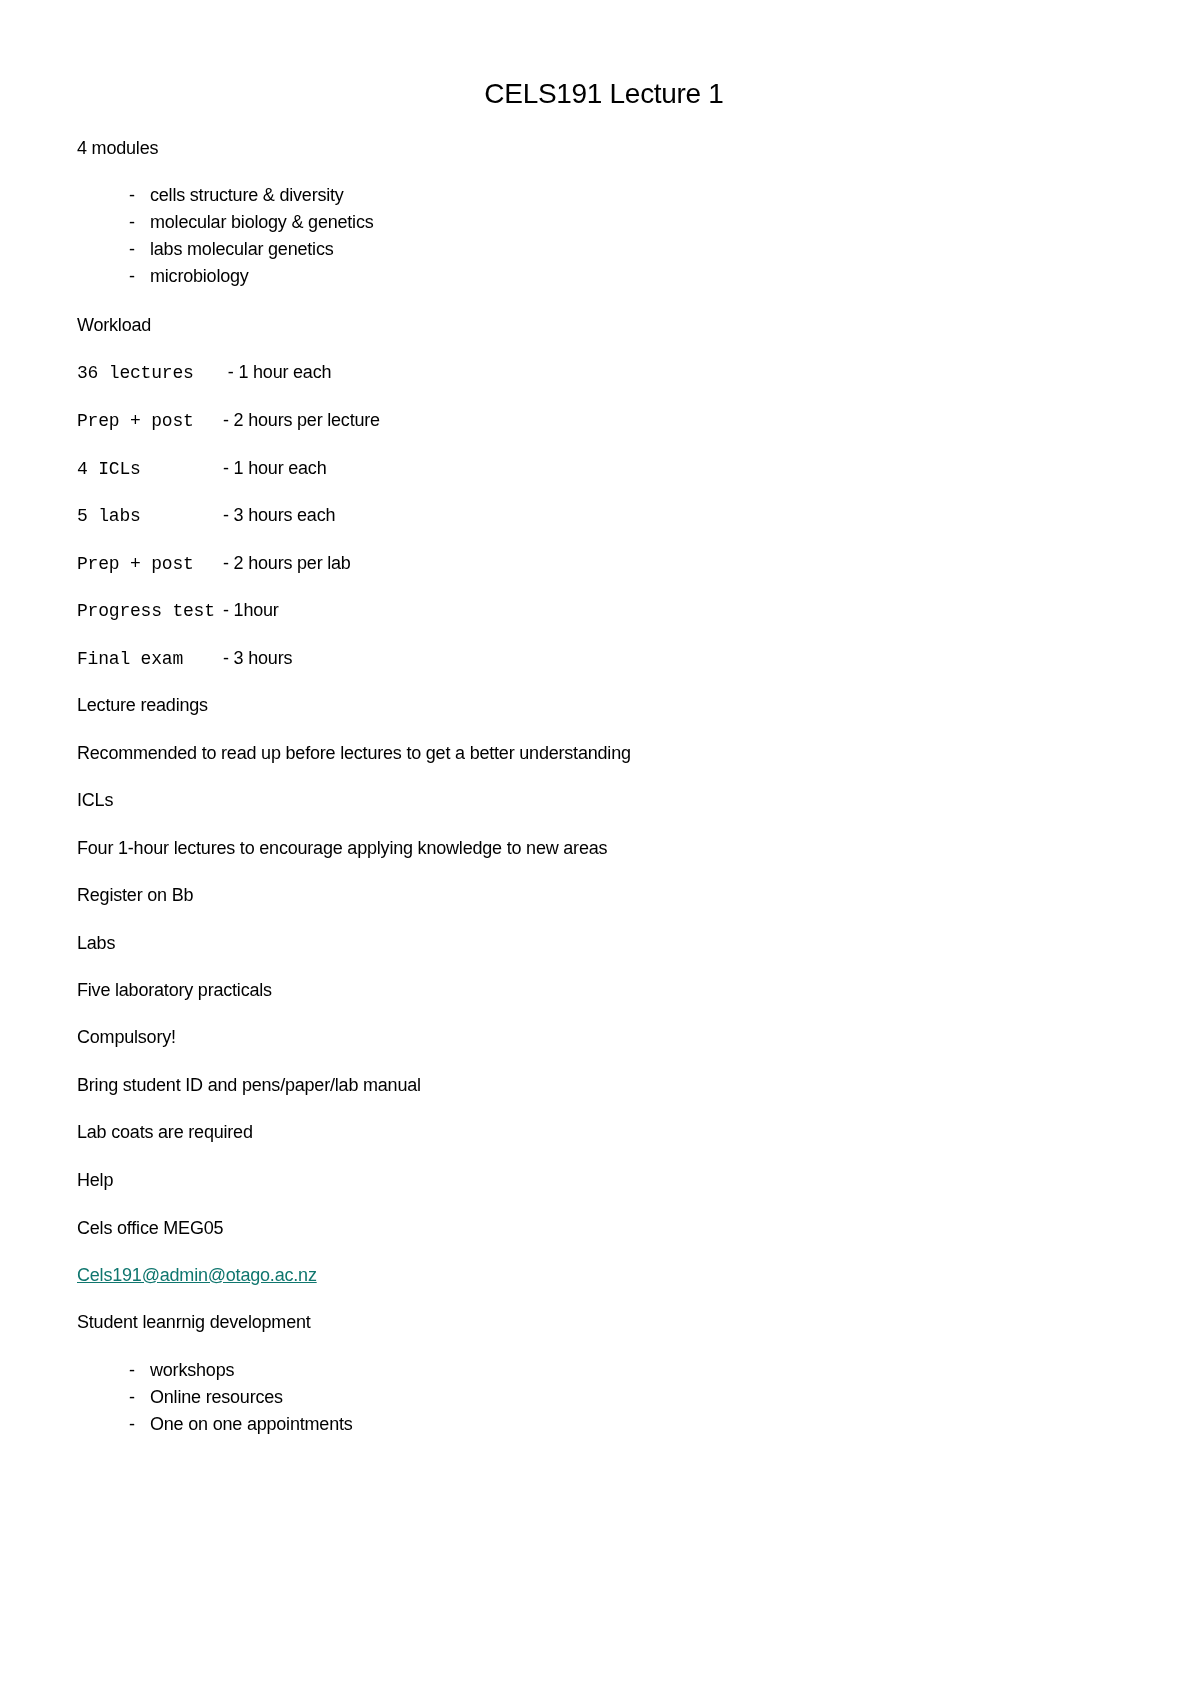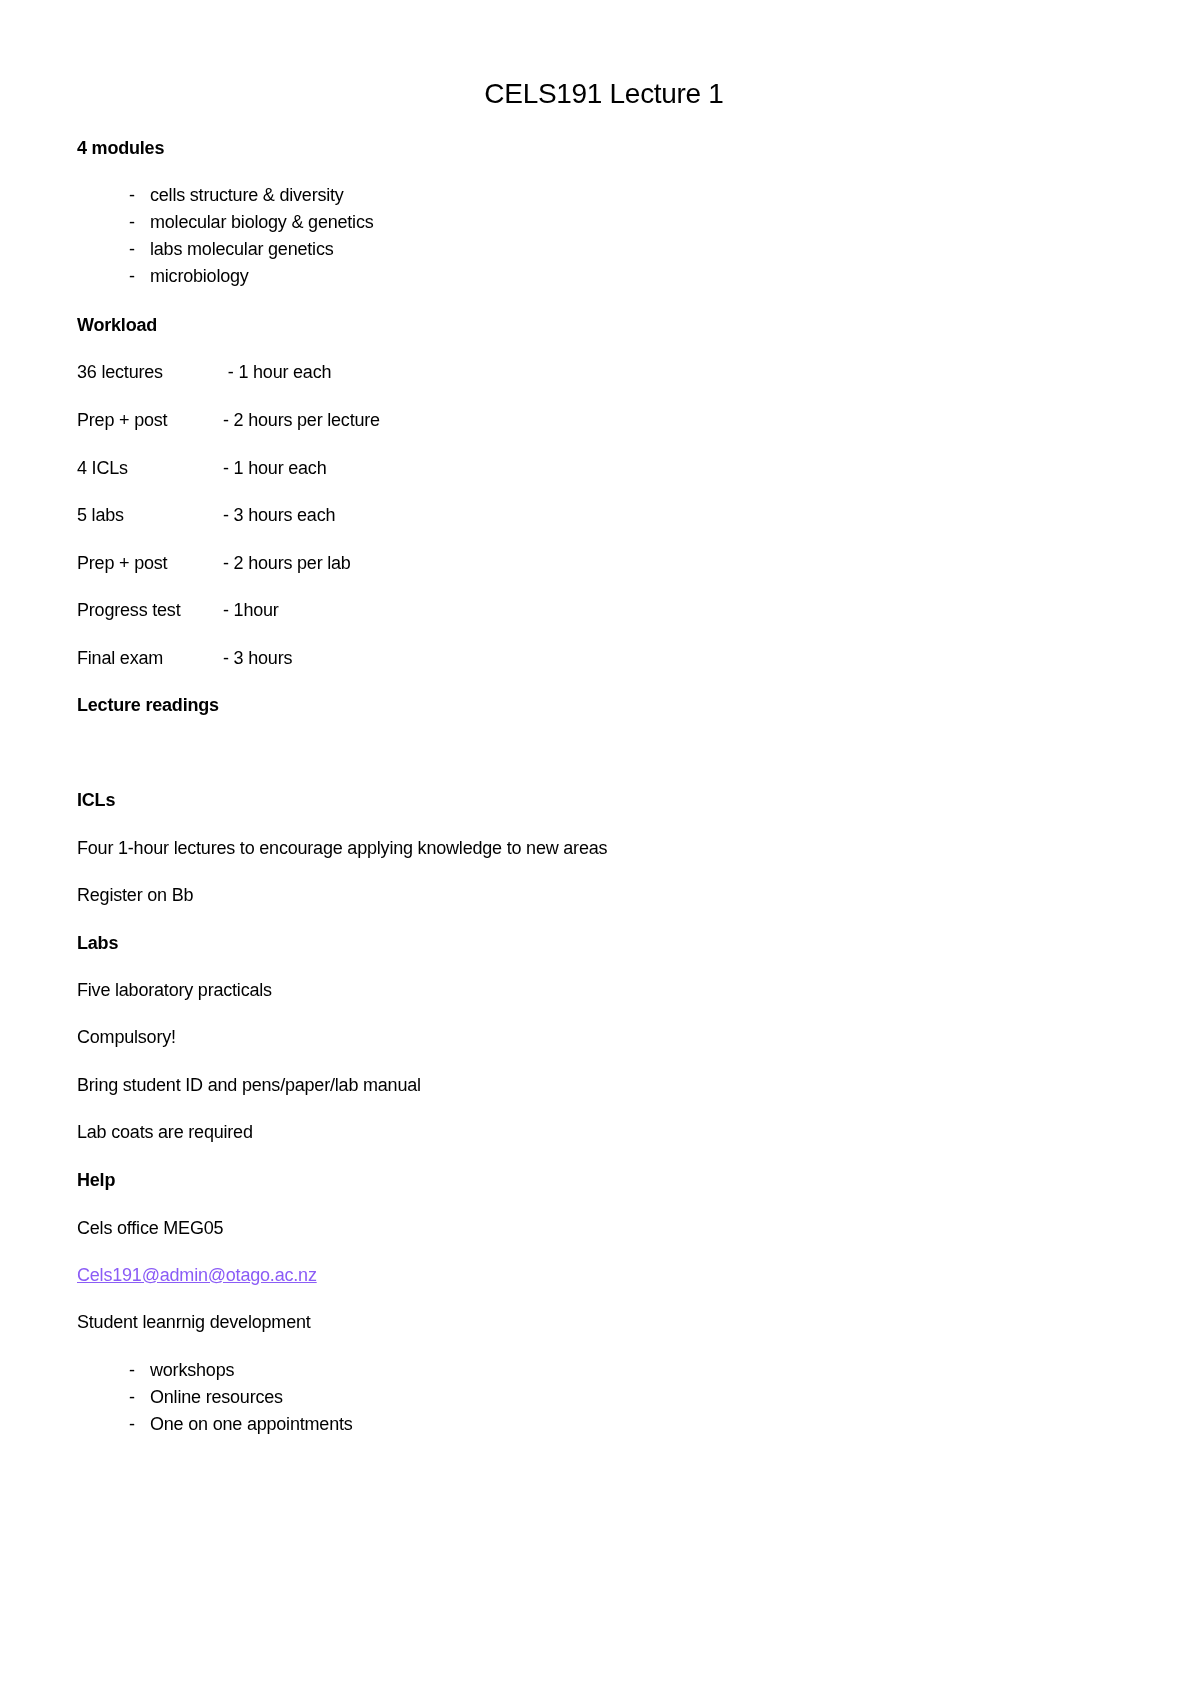--- a/index.html
+++ b/index.html
@@ -34,21 +34,21 @@
     }
     .line {
       position: absolute;
       left: 73px;
       font-size: 18px;
       line-height: 24px;
       white-space: nowrap;
       letter-spacing: -0.2px;
     }
     .heading {
-      font-weight: bold;
+      font-weight: normal;
     }
     .bullet {
       position: absolute;
       left: 110px;
       font-size: 18px;
       line-height: 24px;
       white-space: nowrap;
       letter-spacing: -0.2px;
       text-align: center;
     }
@@ -60,23 +60,24 @@
       position: absolute;
       left: 73px;
       font-size: 18px;
       line-height: 24px;
       white-space: nowrap;
       letter-spacing: -0.2px;
     }
     .row .label {
       display: inline-block;
       width: 146px;
+      font-family: Liberation Mono, monospace;
     }
     .link {
-      color: #8b5cf6;
+      color: #0f766e;
       text-decoration: underline;
       cursor: pointer;
     }
   </style>
 </head>
 <body>
 
 <div class="page">
 
   <div class="title">CELS191 Lecture 1</div>
@@ -114,20 +115,21 @@
     <span class="label">Prep + post</span><span>- 2 hours per lab</span>
   </div>
   <div class="row" style="top:598px">
     <span class="label">Progress test</span><span>-  1hour</span>
   </div>
   <div class="row" style="top:646px">
     <span class="label">Final exam</span><span>- 3 hours</span>
   </div>
 
   <div class="line heading" style="top:693px">Lecture readings</div>
+  <div class="line" style="top:741px">Recommended to read up before lectures to get a better understanding</div>
 
   <div class="line heading" style="top:788px">ICLs</div>
   <div class="line" style="top:836px">Four 1-hour lectures to encourage applying knowledge to new areas</div>
   <div class="line" style="top:883px">Register on Bb</div>
 
   <div class="line heading" style="top:931px">Labs</div>
   <div class="line" style="top:978px">Five laboratory practicals</div>
   <div class="line" style="top:1025px">Compulsory!</div>
   <div class="line" style="top:1073px">Bring student ID and pens/paper/lab manual</div>
   <div class="line" style="top:1120px">Lab coats are required</div>

